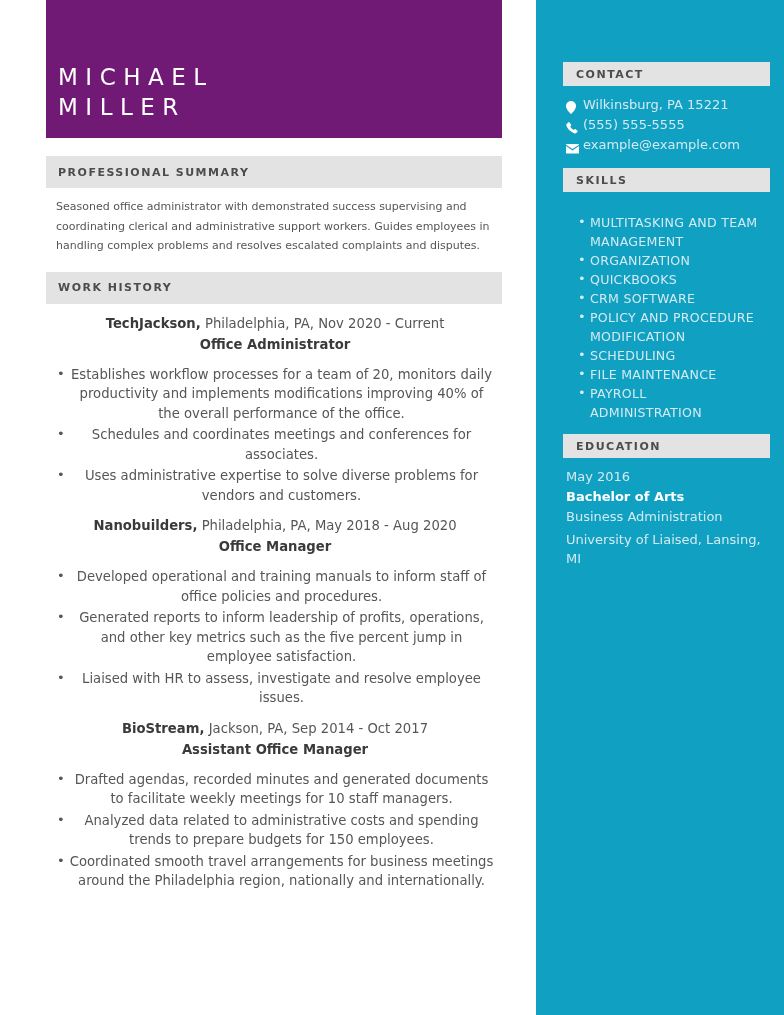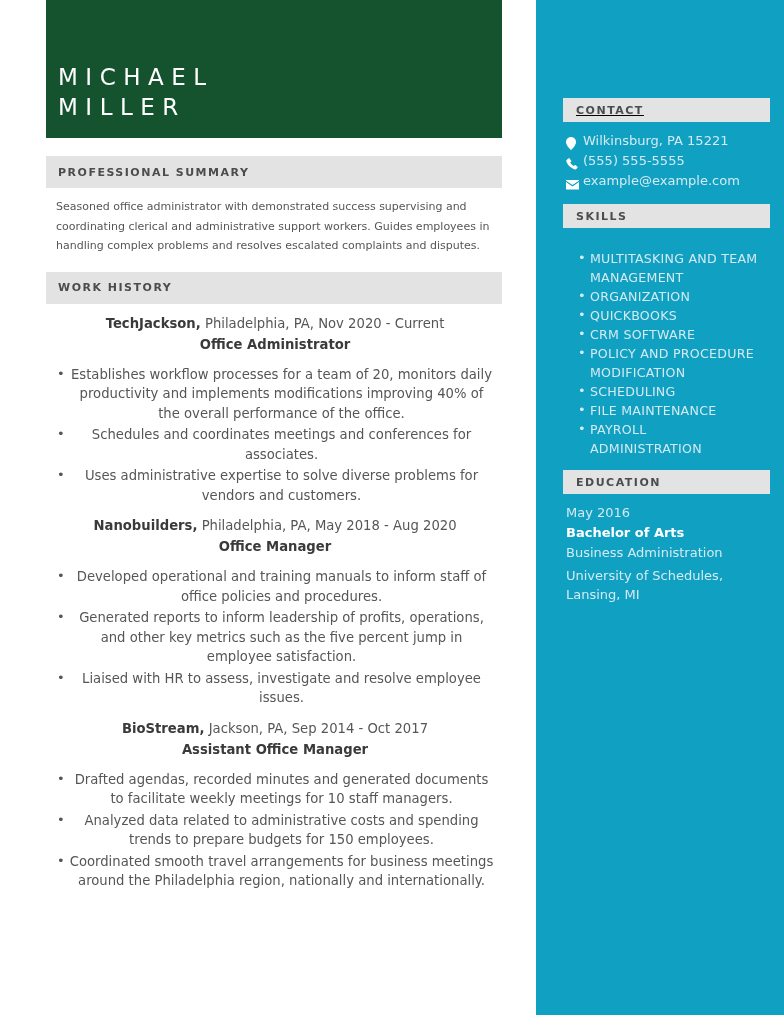--- a/index.html
+++ b/index.html
@@ -32,21 +32,21 @@
     box-sizing: border-box;
   }
 
   
   .name-header {
     position: absolute;
     left: 46px;
     top: 0;
     width: 456px;
     height: 138px;
-    background: #14532d;
+    background: #701a75;
     box-sizing: border-box;
   }
   .name-block {
     position: absolute;
     left: 12px;
     bottom: 16px;
     color: #ffffff;
   }
   .name-line {
     font-size: 23px;
@@ -205,21 +205,21 @@
   .mt12 { margin-top: 14px; }
   .mt10 { margin-top: 10px; text-align: right; }
 </style>
 </head>
 <body>
 
 <div class="page">
 
   <div class="sidebar">
 
-    <div class="side-bar-title mt12" style="margin-top:98px;text-decoration:underline;">
+    <div class="side-bar-title mt12" style="margin-top:62px;">
       <span>CONTACT</span>
     </div>
     <div class="side-body">
       <div class="contact-row">
         <span class="contact-ico">
           <svg width="10" height="13" viewBox="0 0 10 13">
               <path d="M5 0C2.24 0 0 2.2 0 4.9 0 8.6 5 13 5 13s5-4.4 5-8.1C10 2.2 7.76 0 5 0z" fill="#ffffff"></path>
             </svg>
         </span>
         <span class="contact-text">Wilkinsburg, PA 15221</span>
@@ -259,21 +259,21 @@
       </ul>
     </div>
 
     <div class="side-bar-title mt10">
       <span>EDUCATION</span>
     </div>
     <div class="side-body">
       <div class="edu-date">May 2016</div>
       <div class="edu-degree">Bachelor of Arts</div>
       <div class="edu-field">Business Administration</div>
-      <div class="edu-school">University of Schedules, Lansing, MI</div>
+      <div class="edu-school">University of Liaised, Lansing, MI</div>
     </div>
 
   </div>
 
   <div class="name-header">
     <div class="name-block">
       <div class="name-line">MICHAEL</div>
       <div class="name-line">MILLER</div>
     </div>
   </div>

